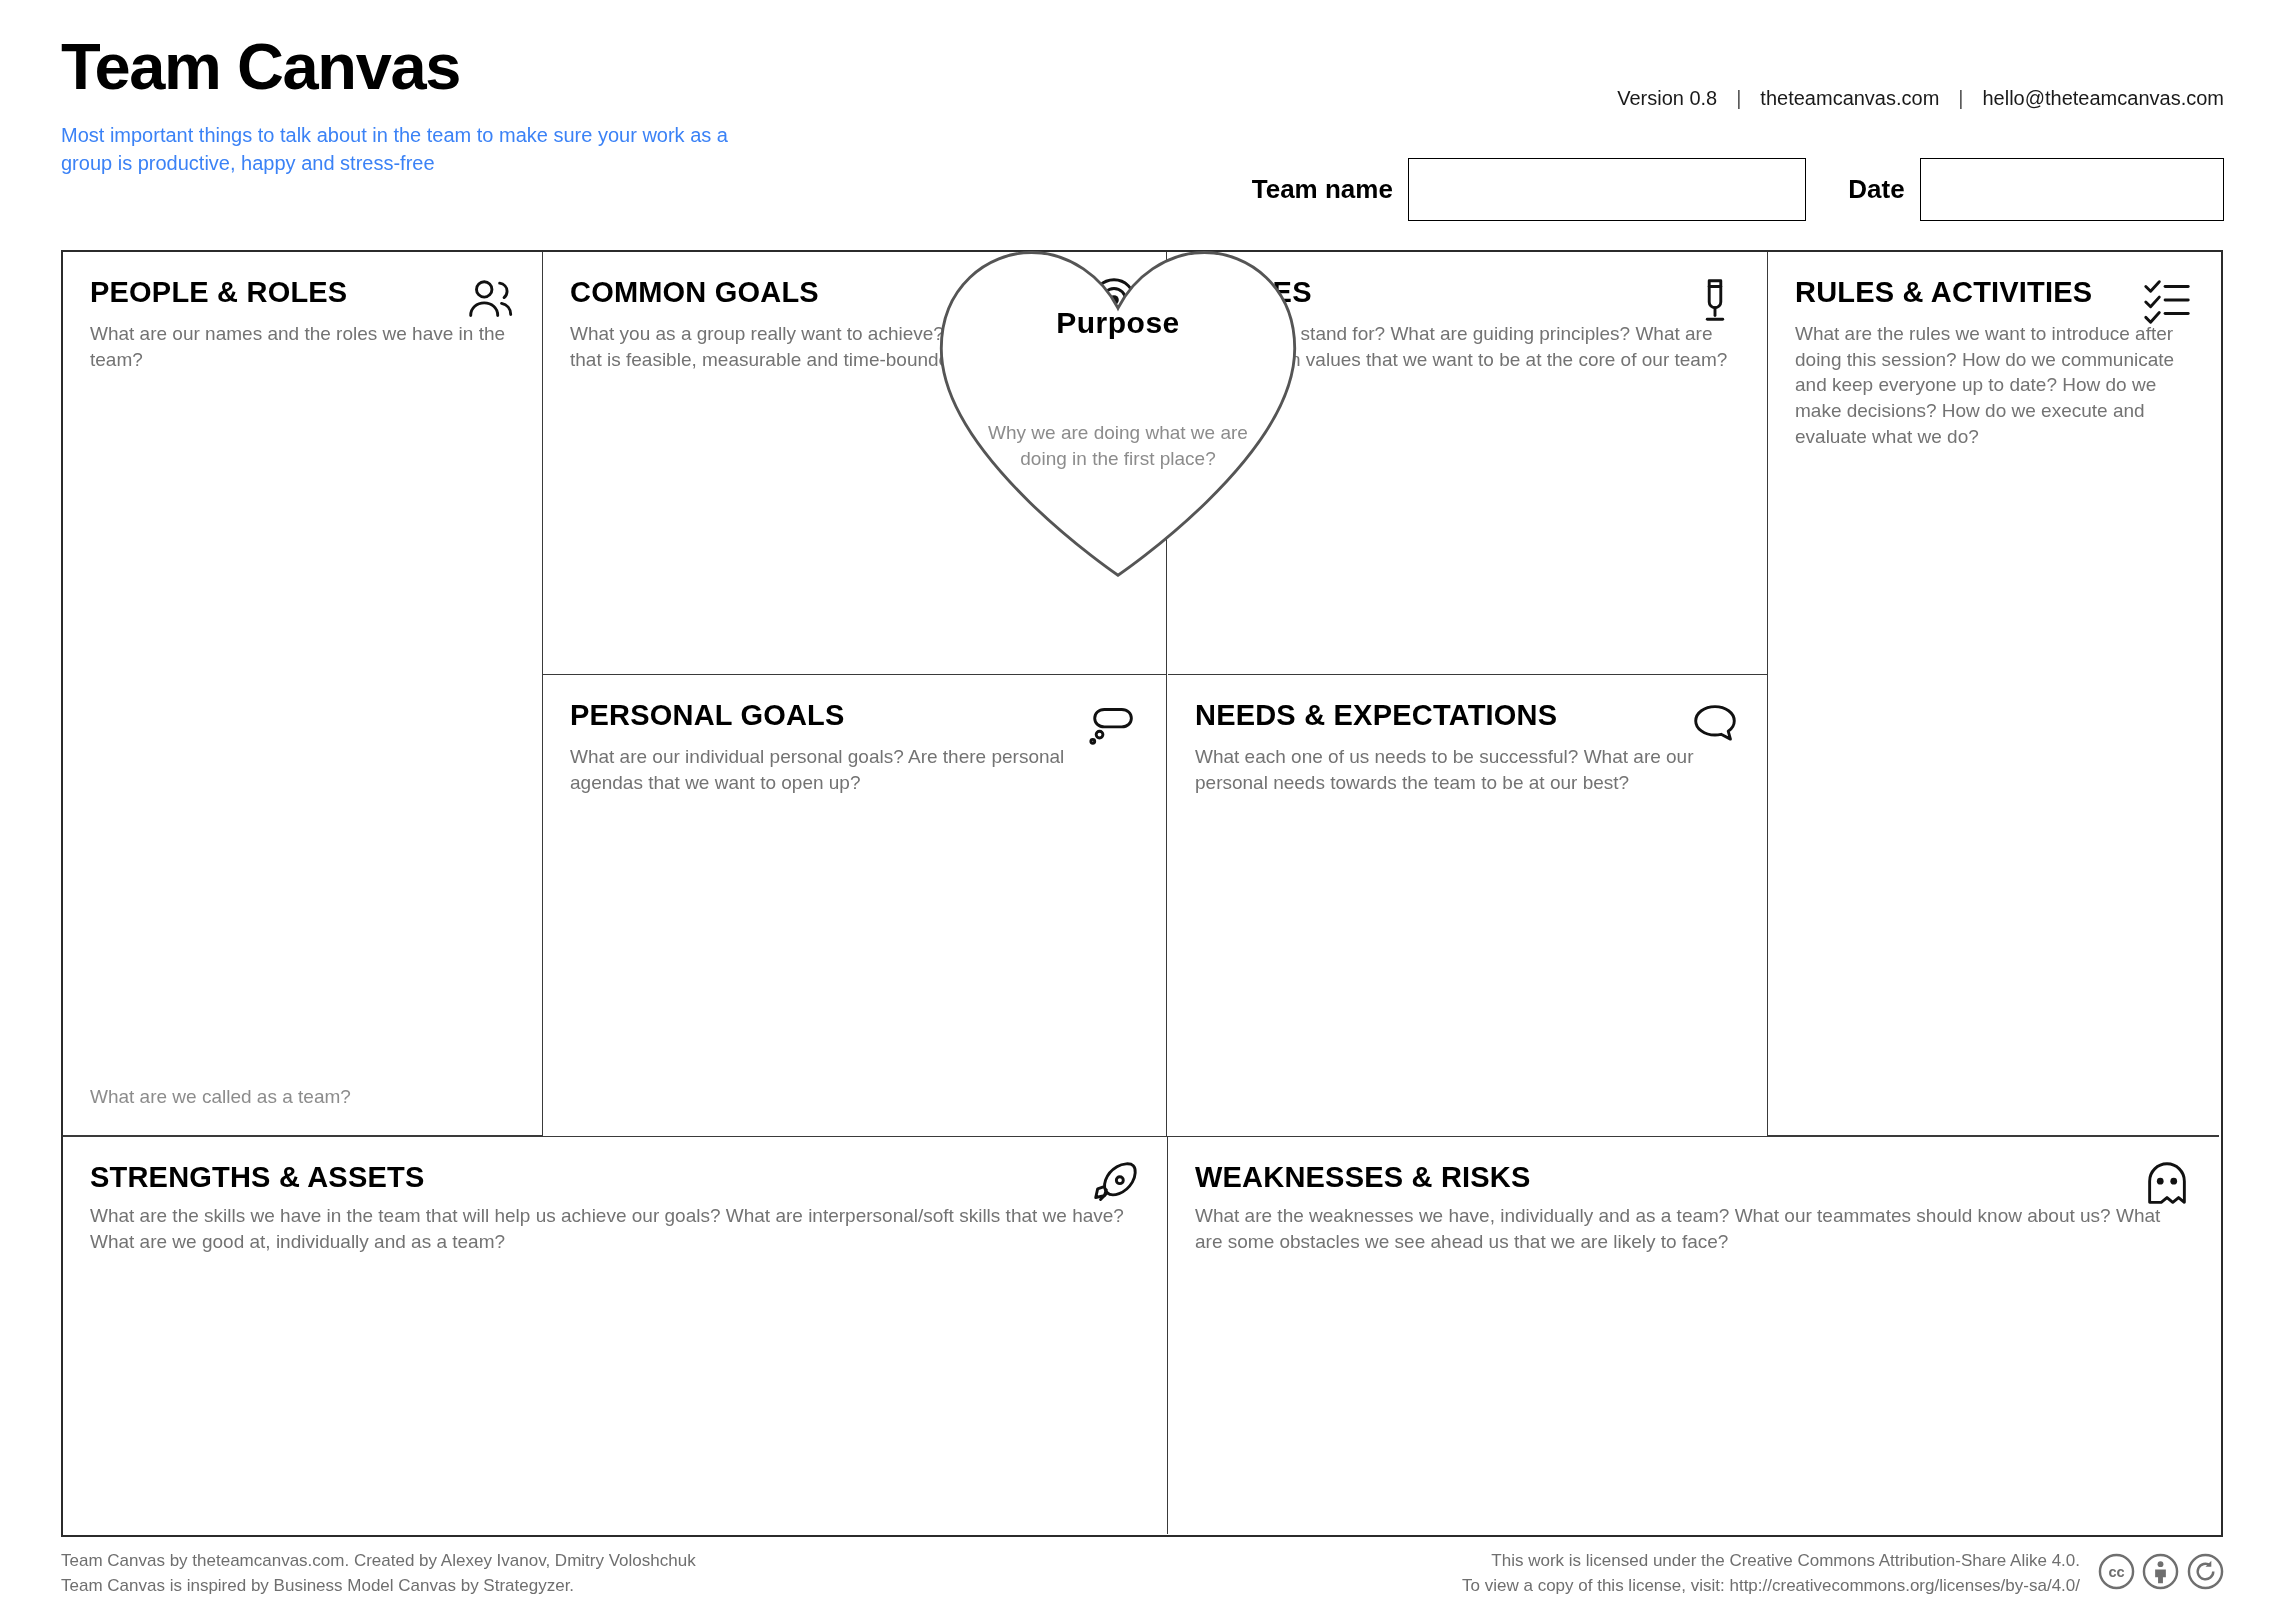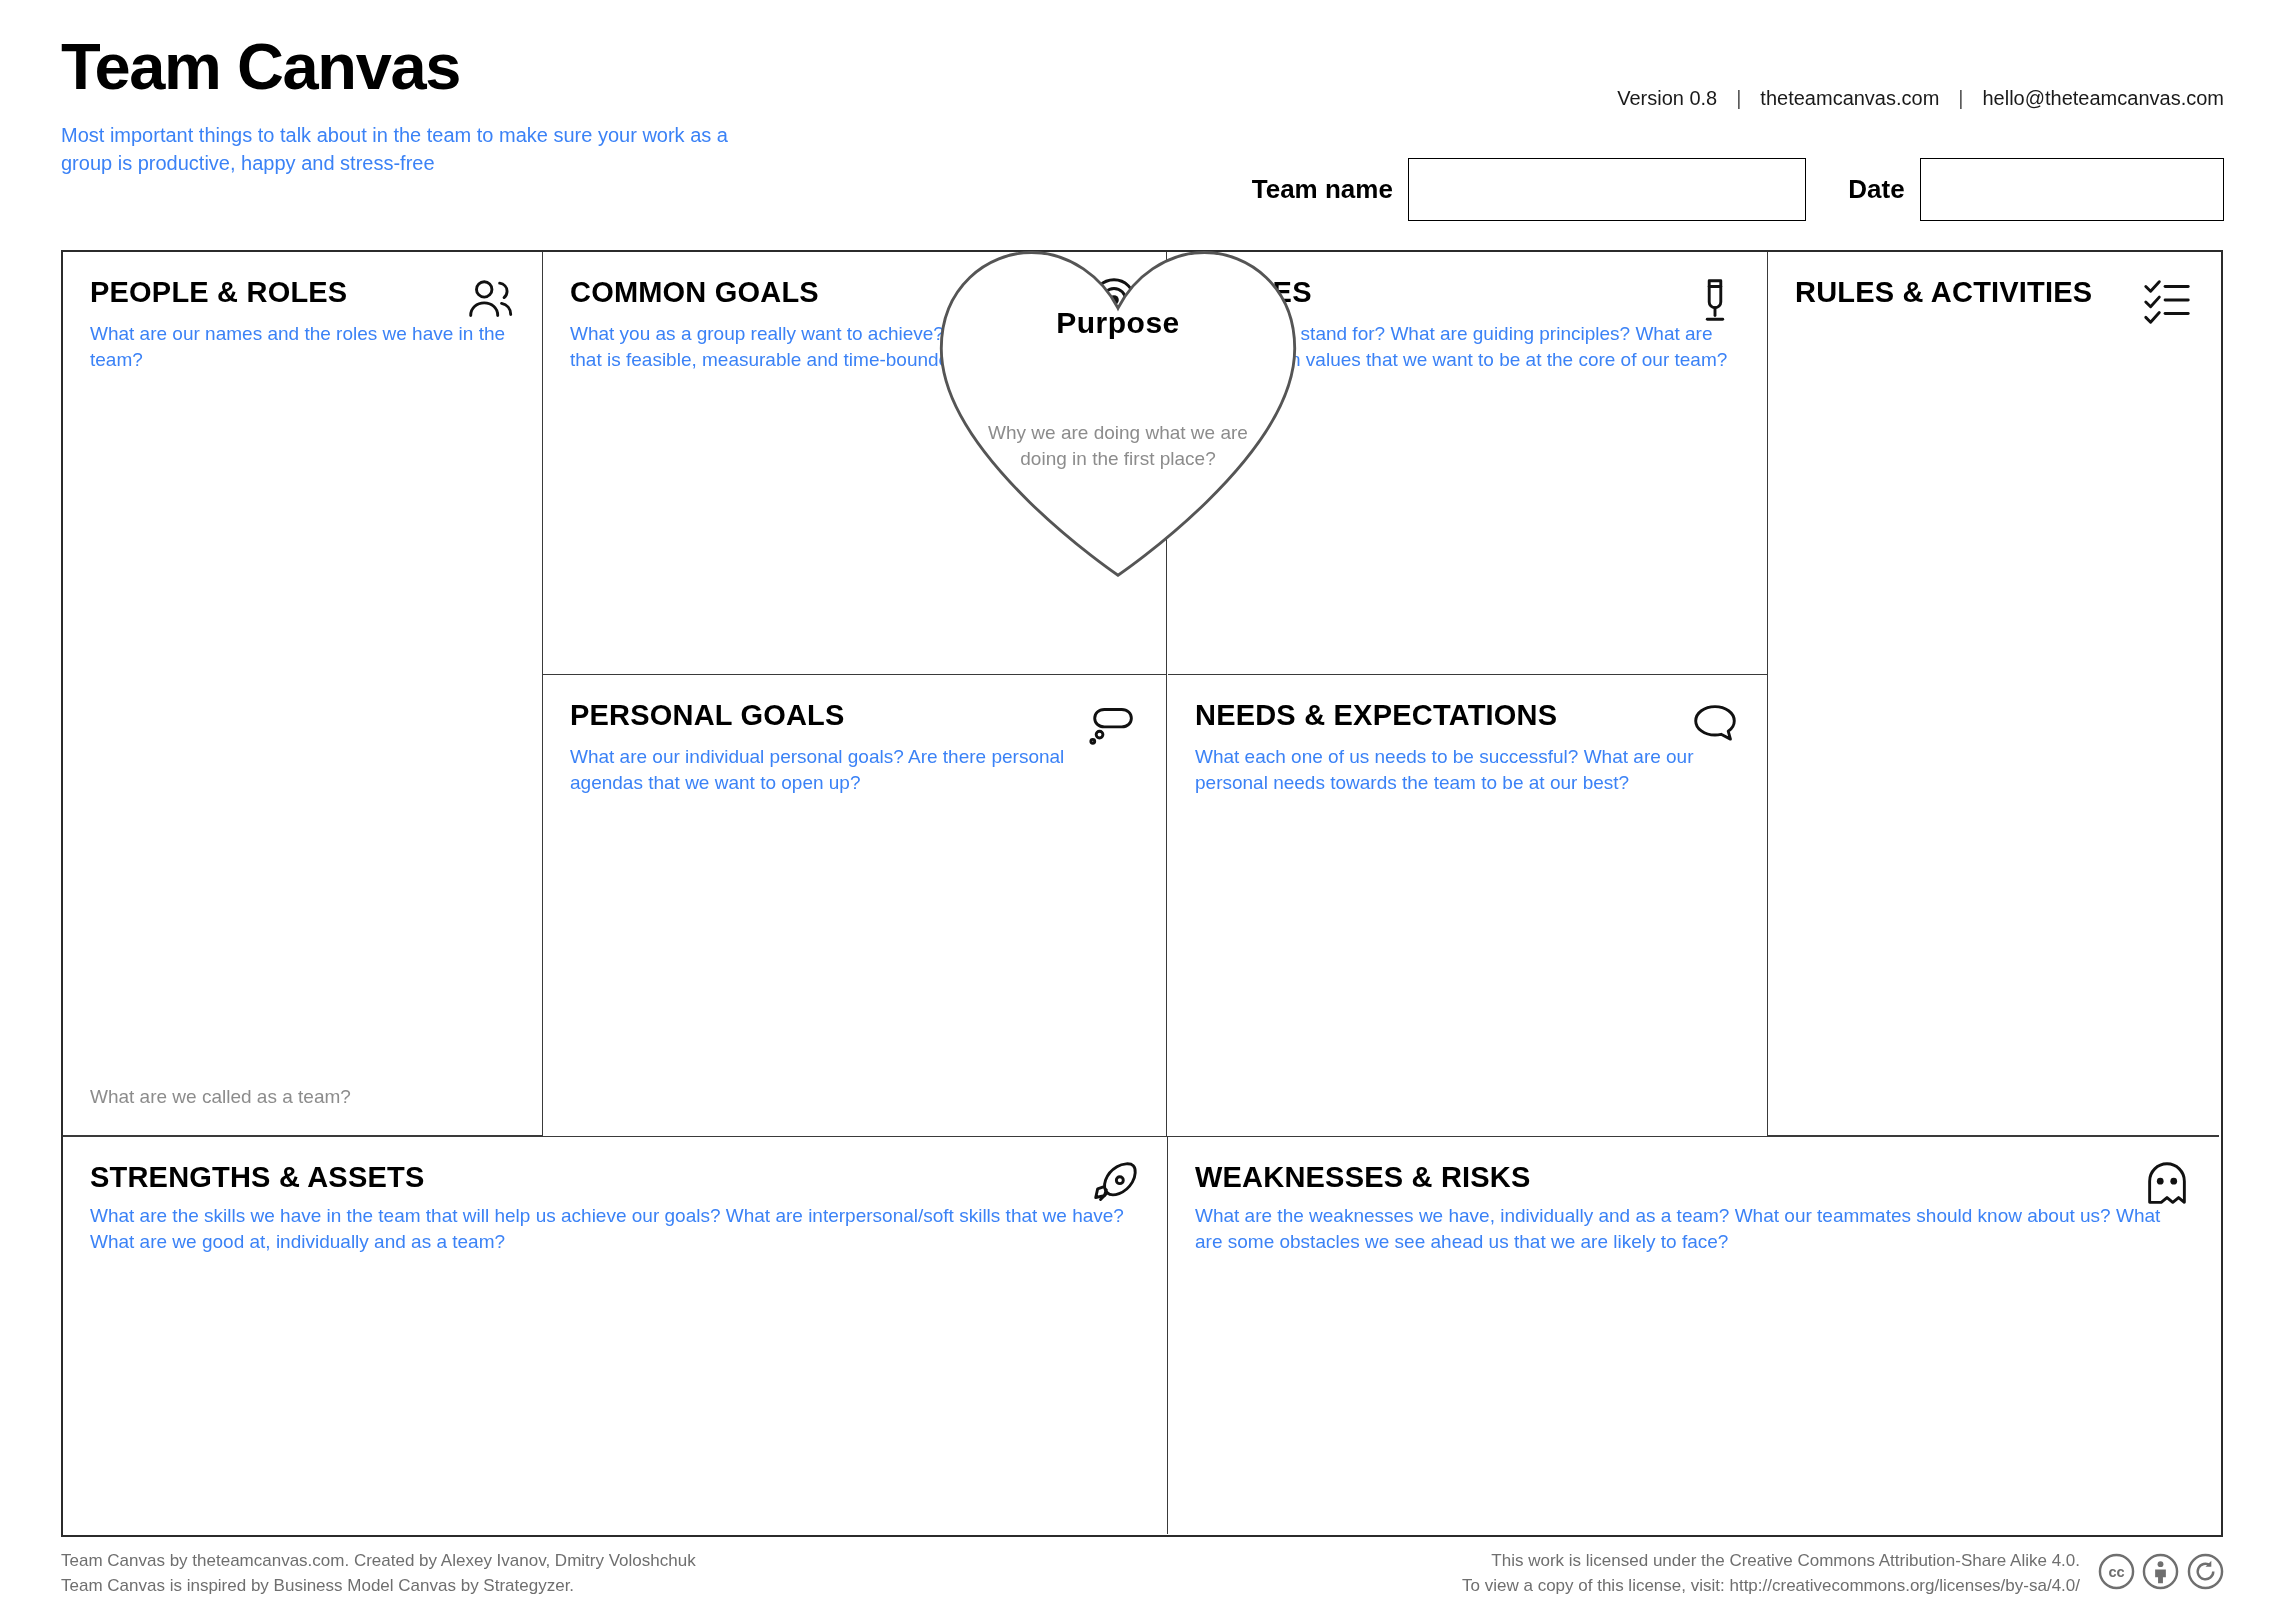--- a/index.html
+++ b/index.html
@@ -99,21 +99,21 @@
     letter-spacing: 0.2px;
     line-height: 1.08;
     text-transform: uppercase;
     margin: 0;
     max-width: 78%;
   }
   .cell .q {
     margin-top: 12.5px;
     font-size: 19px;
     line-height: 1.36;
-    color: #3b82f6;
+    color: #737373;
   }
   .cell .q.tight { margin-top: 9.6px; }
   .icon {
     position: absolute;
     right: 25px;
     top: 21px;
     width: 54px;
     height: 54px;
     color: #111;
   }
@@ -261,20 +261,21 @@
           <path d="M22 8h12v22a6 6 0 0 1-12 0z"></path>
           <path d="M28 36v8"></path>
           <path d="M20 48h16"></path>
           <path d="M22 14h12"></path>
         </svg>
       </div>
     </div>
 
     <div class="cell b-b" id="rules-activities">
       <div class="h">Rules &amp; Activities</div>
+      <div class="q">What are the rules we want to introduce after doing this session? How do we communicate and keep everyone up to date? How do we make decisions? How do we execute and evaluate what we do?</div>
       <div class="icon">
         <svg viewBox="0 0 56 56" fill="none" stroke="currentColor" stroke-width="3" stroke-linecap="round" stroke-linejoin="round">
           <path d="M6 14l5 5 9-10"></path>
           <path d="M6 30l5 5 9-10"></path>
           <path d="M6 46l5 5 9-10"></path>
           <path d="M26 14h24"></path>
           <path d="M26 28h24"></path>
           <path d="M26 42h24"></path>
         </svg>
       </div>

